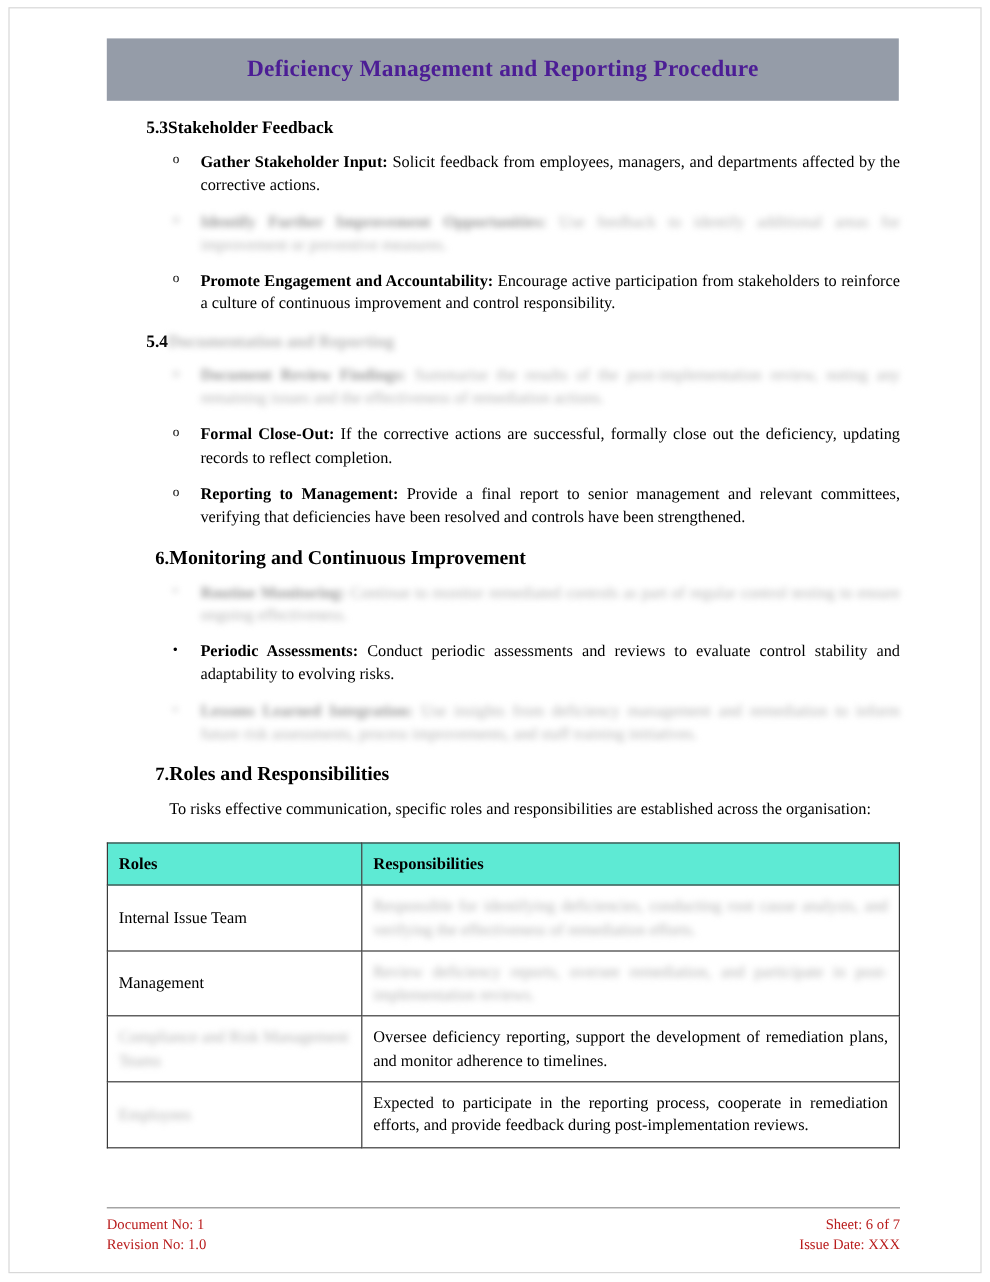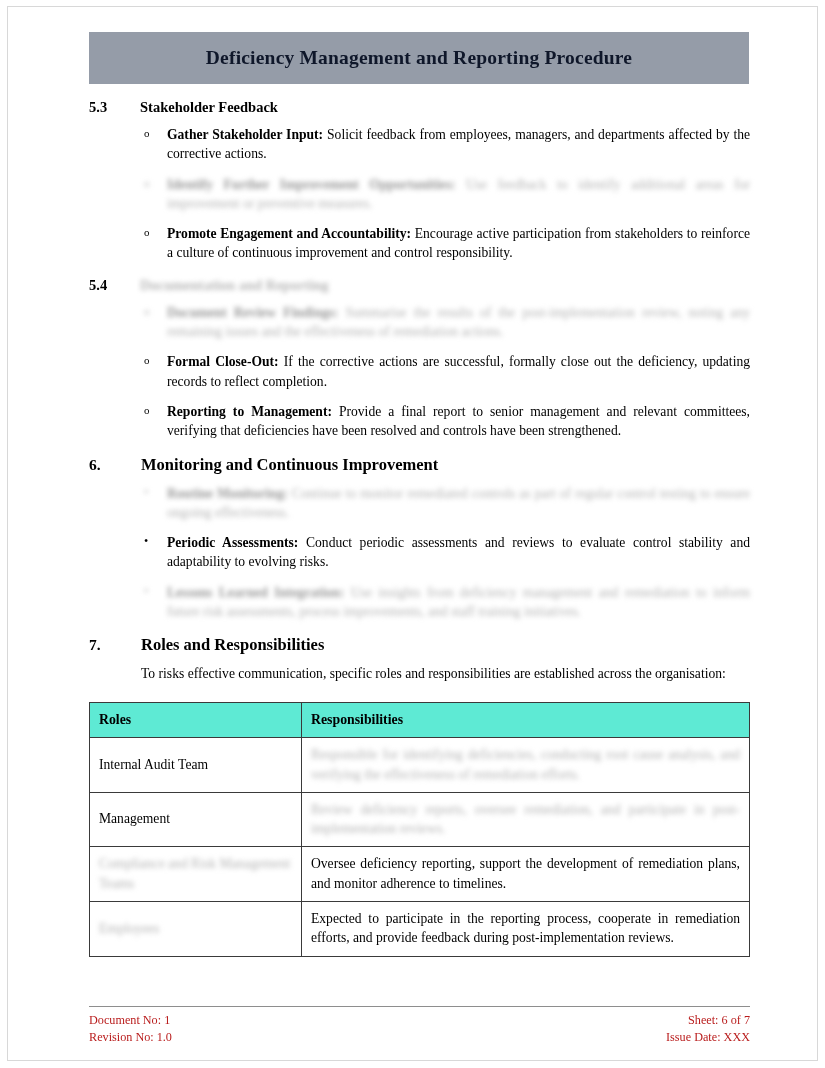--- a/index.html
+++ b/index.html
@@ -31,21 +31,21 @@
     left: 89px;
     top: 32px;
     width: 660px;
     height: 52px;
     background: #959ca8;
     display: flex;
     align-items: center;
     justify-content: center;
   }
   .doc-banner .banner-title {
-    color: #0f172a;
+    color: #4c1d95;
     font-size: 19.5px;
     font-weight: bold;
     letter-spacing: 0.2px;
     text-align: center;
   }
 
   
   .body-area {
     position: absolute;
     left: 89px;
@@ -59,20 +59,21 @@
   .sec-head {
     display: flex;
     align-items: baseline;
     font-weight: bold;
     margin-bottom: 9px;
   }
   .sec-head .sec-num {
     width: 51px;
     flex: 0 0 51px;
     font-size: 14.5px;
+    text-align: right;
   }
   .sec-head .sec-title {
     font-size: 14.5px;
   }
   .sec-head.major .sec-num {
     width: 52px;
     flex: 0 0 52px;
     font-size: 15.5px;
   }
   .sec-head.major .sec-title {
@@ -238,21 +239,21 @@
         <col class="c-resp">
       </colgroup>
       <thead>
         <tr>
           <th>Roles</th>
           <th>Responsibilities</th>
         </tr>
       </thead>
       <tbody id="roles-body">
           <tr>
-            <td class="role">Internal Audit Team</td>
+            <td class="role">Internal Issue Team</td>
             <td class="resp redacted">Responsible for identifying deficiencies, conducting root cause analysis, and verifying the effectiveness of remediation efforts.</td>
           </tr>
           <tr>
             <td class="role">Management</td>
             <td class="resp redacted">Review deficiency reports, oversee remediation, and participate in post-implementation reviews.</td>
           </tr>
           <tr>
             <td class="role redacted">Compliance and Risk Management Teams</td>
             <td class="resp">Oversee deficiency reporting, support the development of remediation plans, and monitor adherence to timelines.</td>
           </tr>

